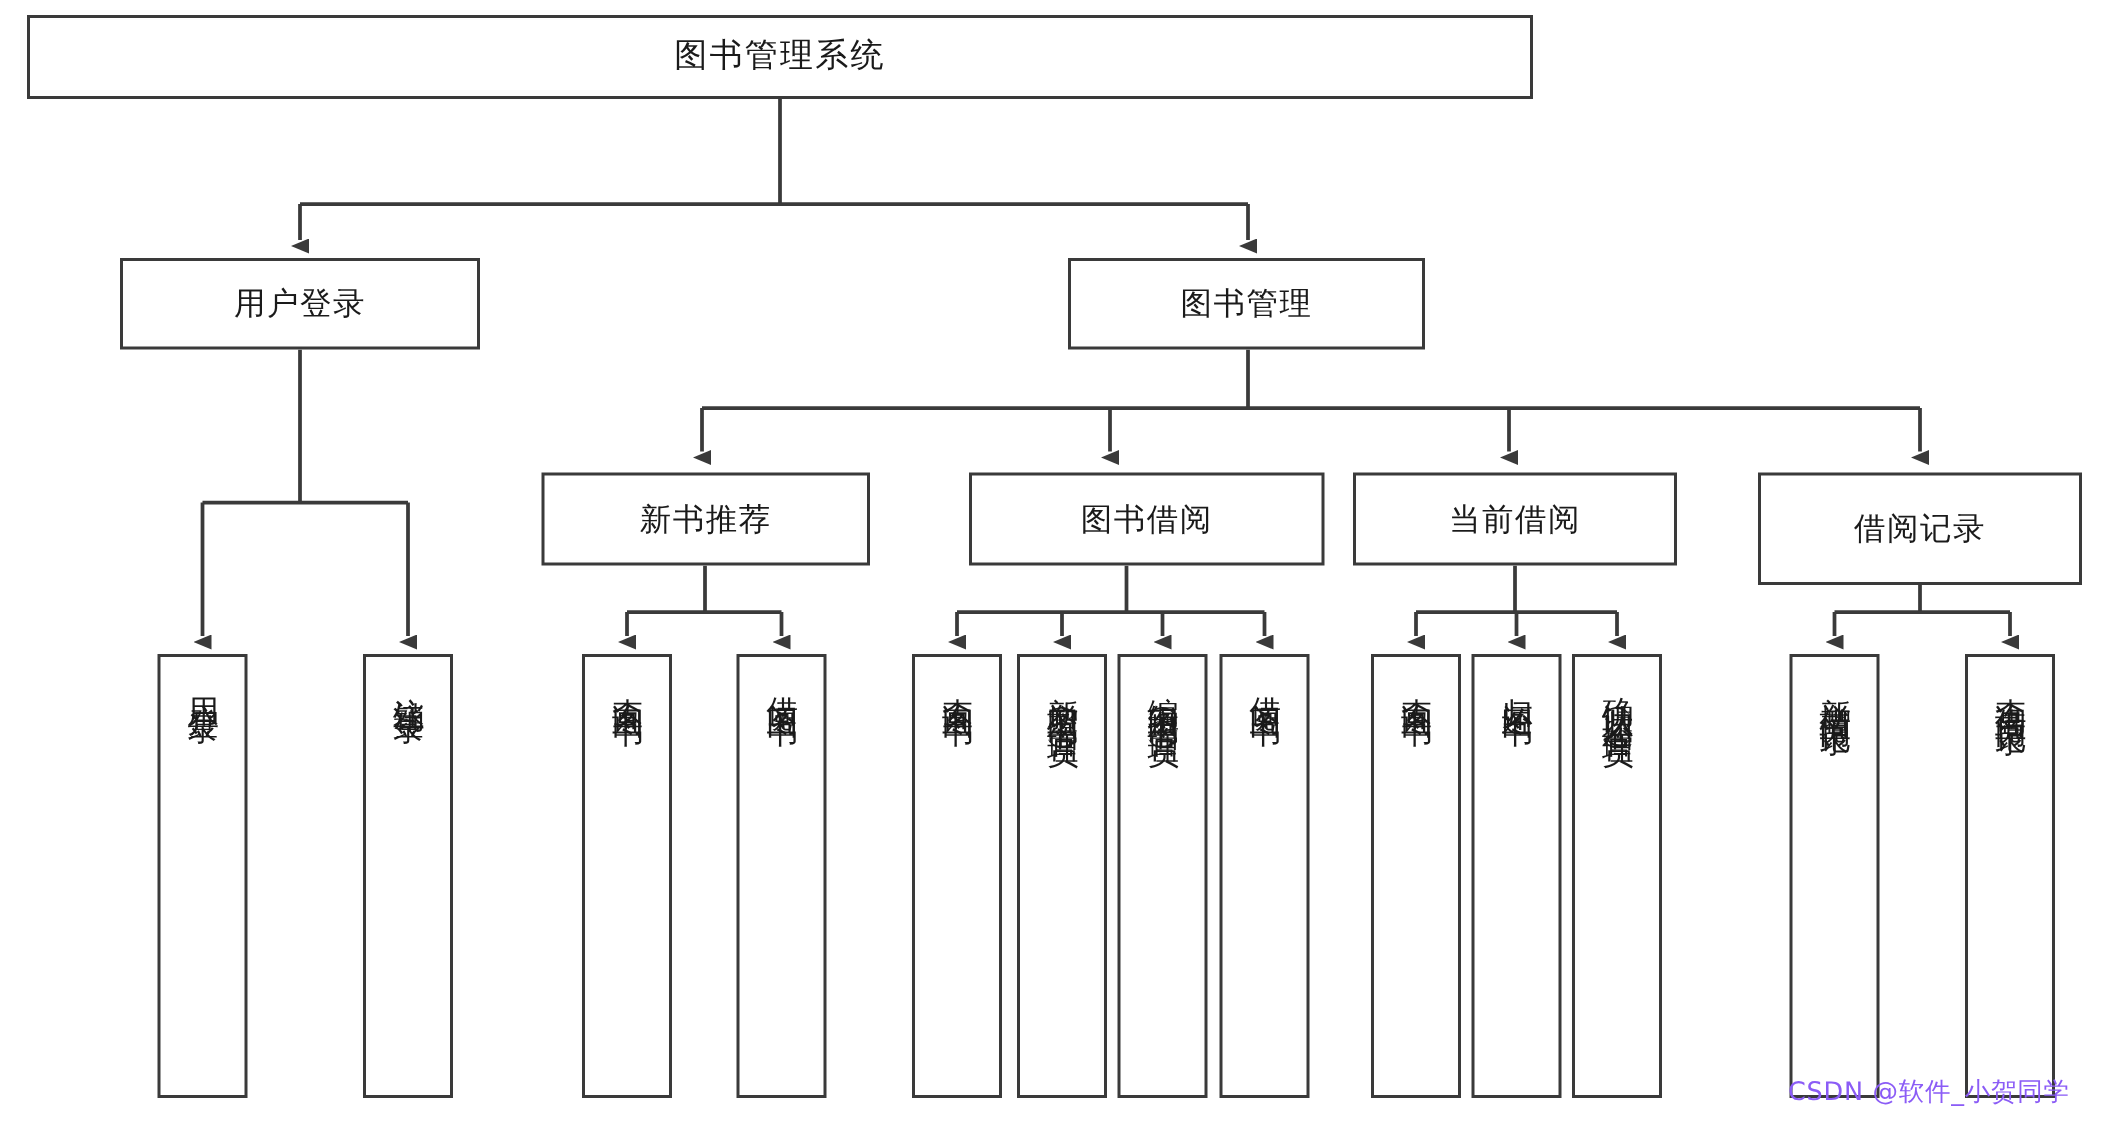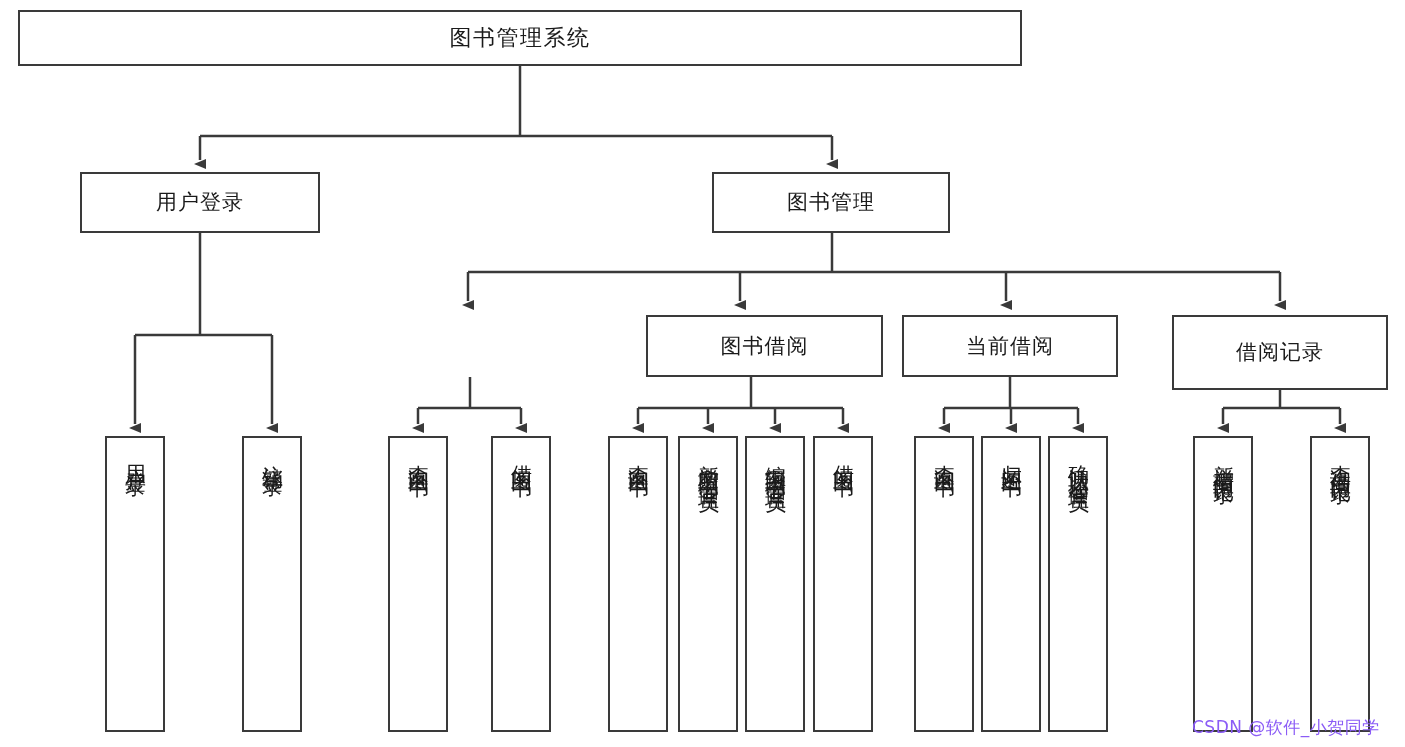--- a/index.html
+++ b/index.html
@@ -120,20 +120,23 @@
   </div>
 
   <div class="node h-node" style="left:80px;top:172px;width:240px;height:61px;">
     <span class="lbl">用户登录</span>
   </div>
 
   <div class="node h-node" style="left:712px;top:172px;width:238px;height:61px;">
     <span class="lbl">图书管理</span>
   </div>
 
+  <div class="node h-node" style="left:361px;top:315px;width:219px;height:62px;">
+    <span class="lbl">新书推荐</span>
+  </div>
 
   <div class="node h-node" style="left:646px;top:315px;width:237px;height:62px;">
     <span class="lbl">图书借阅</span>
   </div>
 
   <div class="node h-node" style="left:902px;top:315px;width:216px;height:62px;align-items:center;">
     <span class="lbl">当前借阅</span>
   </div>
 
   <div class="node h-node" style="left:1172px;top:315px;width:216px;height:75px;">

